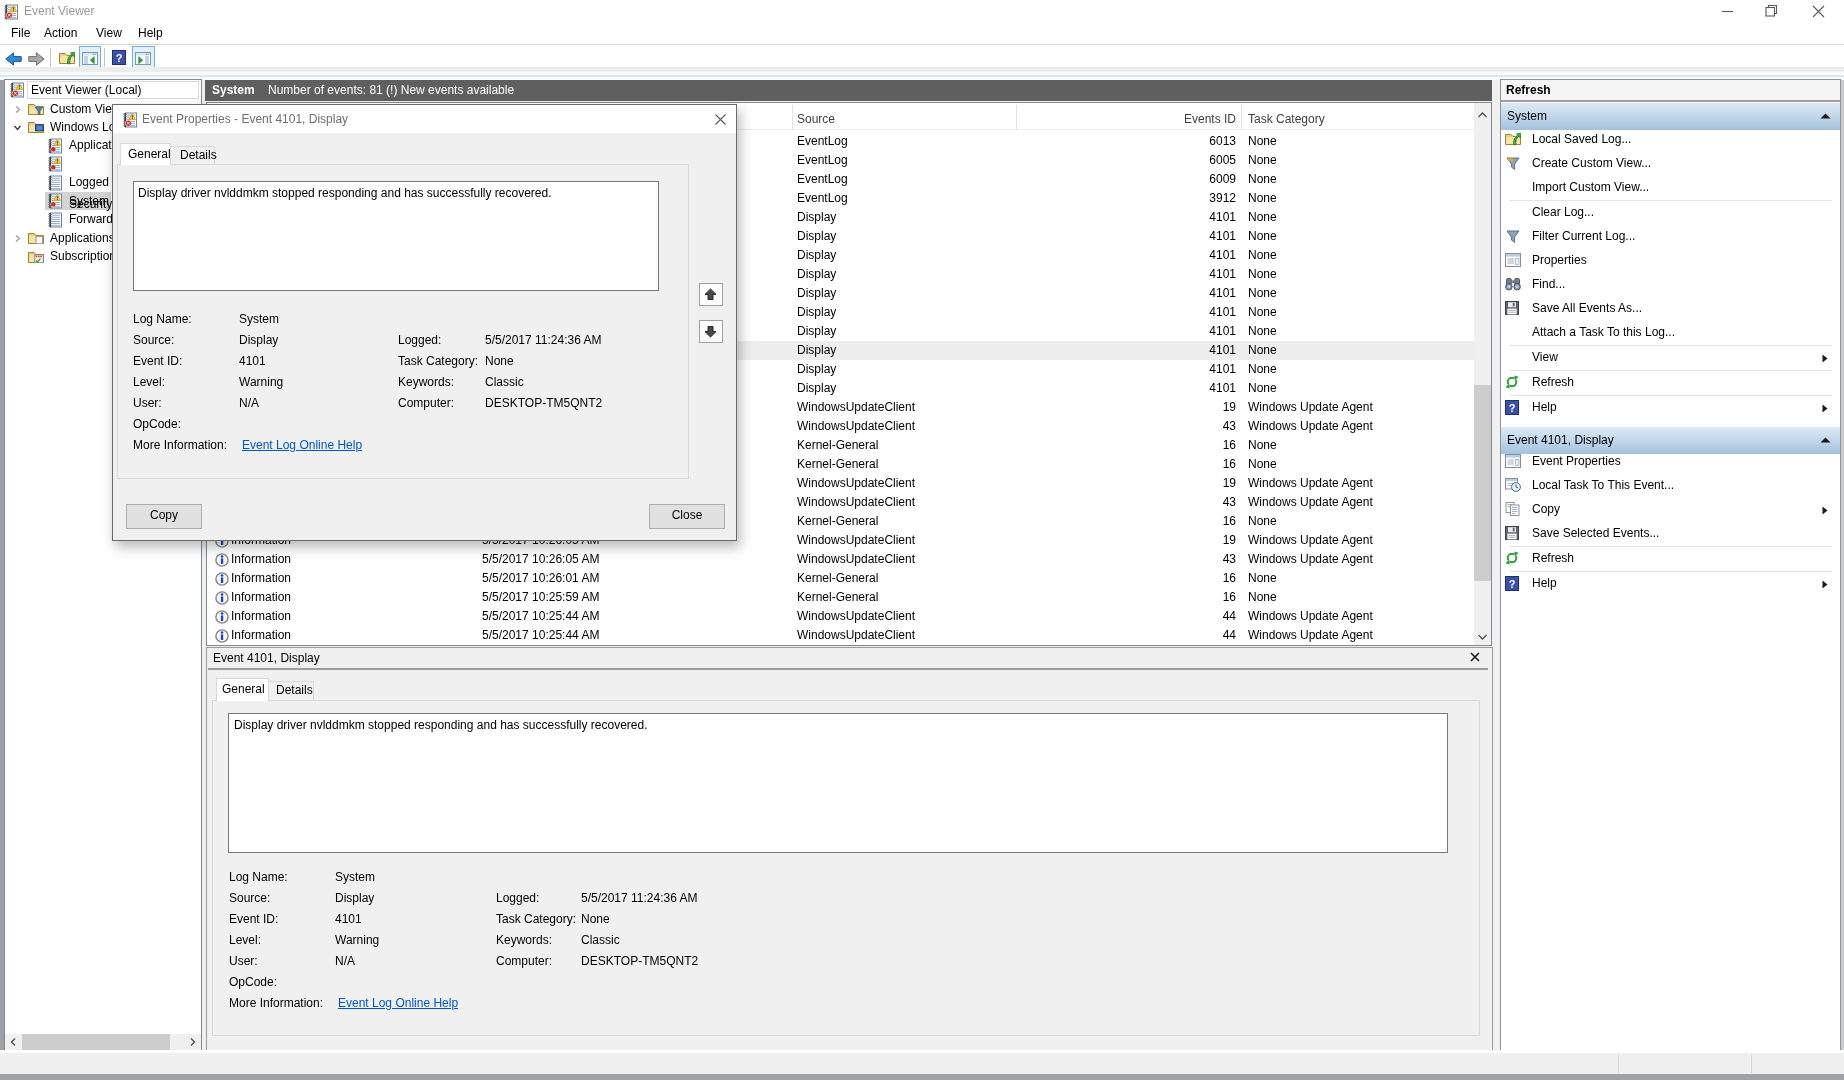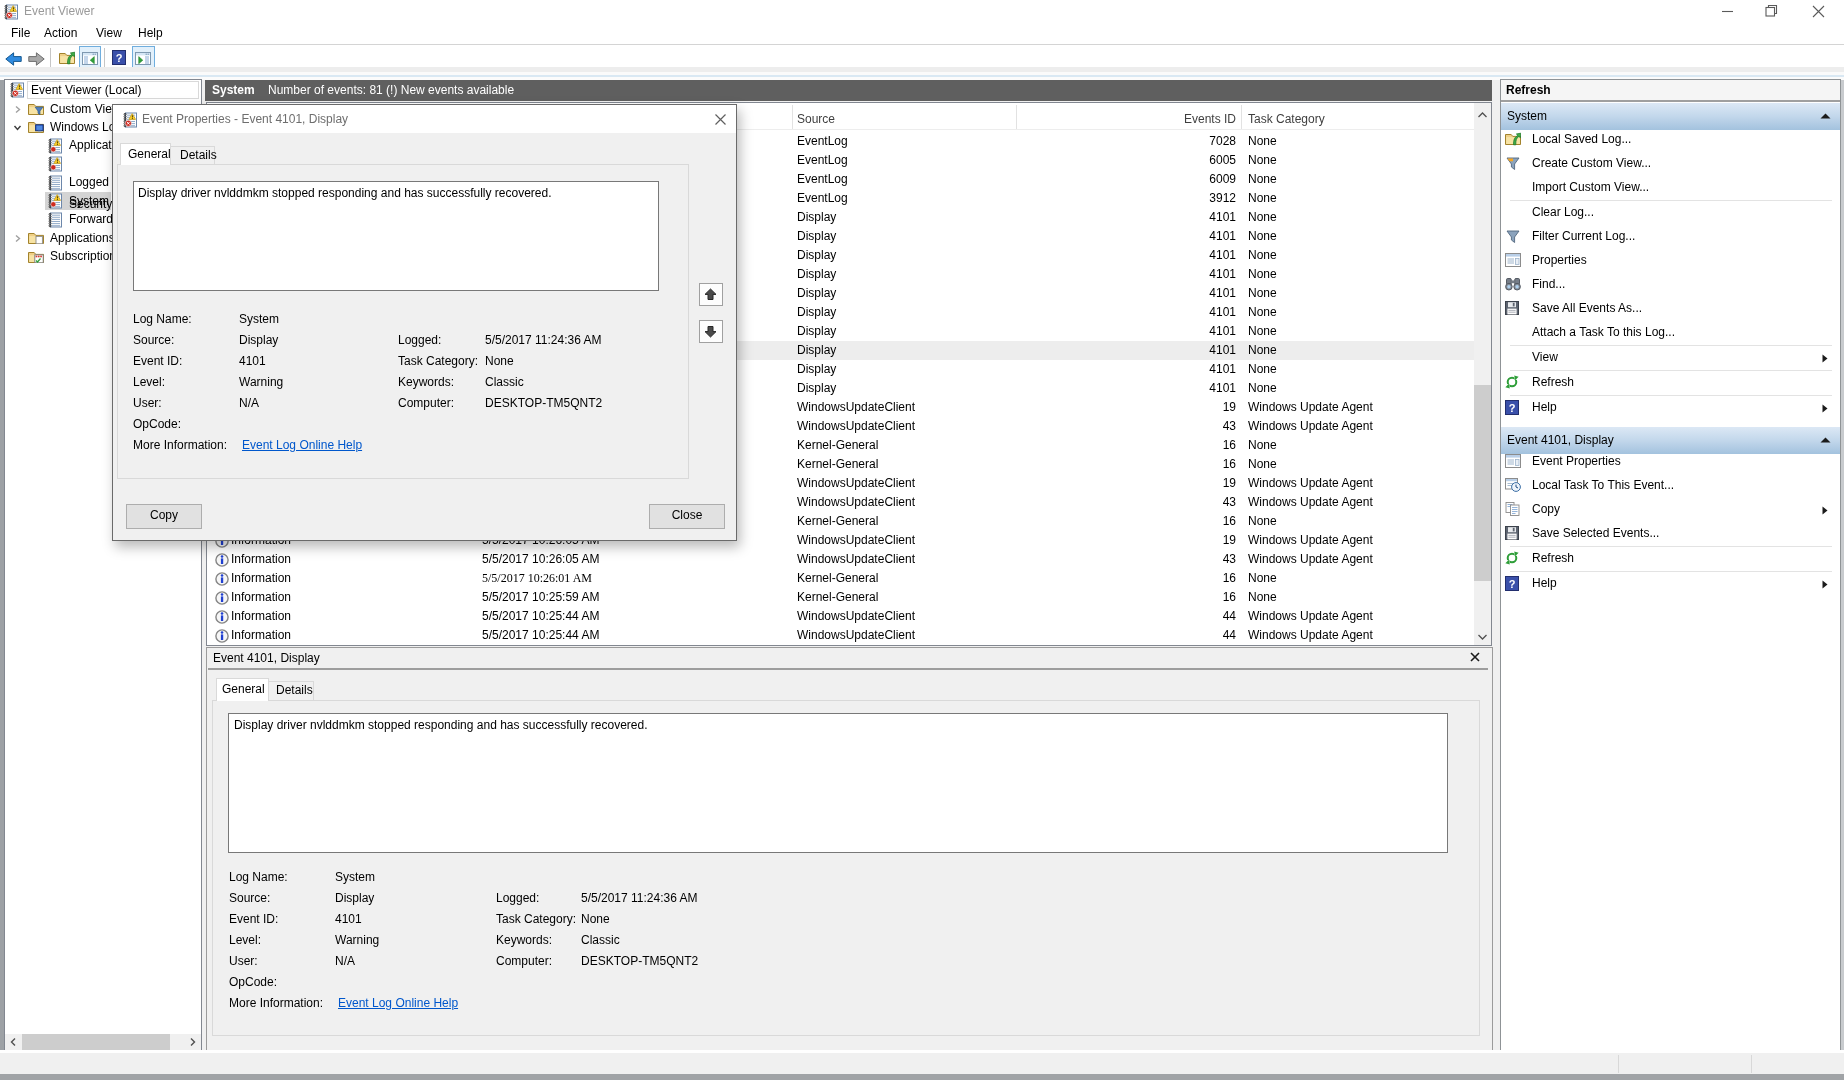--- a/index.html
+++ b/index.html
@@ -273,21 +273,21 @@
 <div class="a" style="left:207px;top:130px;width:1284px;height:515px;overflow:hidden;">
 <div class="a" style="left:0;top:2.2px;width:1267px;height:19px;">
 <svg class="a" style="left:8px;top:2.5px;" width="14" height="14" viewBox="0 0 14 14">
         <circle cx="7" cy="7" r="6.1" fill="#f6f6f6" stroke="#858585" stroke-width="1.4"></circle>
         <rect x="5.9" y="5.4" width="2.3" height="5.6" fill="#1f3fd0"></rect>
         <circle cx="7.05" cy="3.5" r="1.3" fill="#1f3fd0"></circle>
       </svg>
 <div class="t" style="left:24px;top:0;">Information</div>
 <div class="t" style="left:275px;top:0;">5/5/2017 10:43:27 AM</div>
 <div class="t" style="left:590px;top:0;">EventLog</div>
-<div class="t" style="left:949px;top:0;width:80px;text-align:right;">7028</div>
+<div class="t" style="left:949px;top:0;width:80px;text-align:right;">6013</div>
 <div class="t" style="left:1041px;top:0;">None</div>
 </div>
 <div class="a" style="left:0;top:21.2px;width:1267px;height:19px;">
 <svg class="a" style="left:8px;top:2.5px;" width="14" height="14" viewBox="0 0 14 14">
         <circle cx="7" cy="7" r="6.1" fill="#f6f6f6" stroke="#858585" stroke-width="1.4"></circle>
         <rect x="5.9" y="5.4" width="2.3" height="5.6" fill="#1f3fd0"></rect>
         <circle cx="7.05" cy="3.5" r="1.3" fill="#1f3fd0"></circle>
       </svg>
 <div class="t" style="left:24px;top:0;">Information</div>
 <div class="t" style="left:275px;top:0;">5/5/2017 10:43:25 AM</div>
@@ -547,21 +547,21 @@
 <div class="t" style="left:949px;top:0;width:80px;text-align:right;">43</div>
 <div class="t" style="left:1041px;top:0;">Windows Update Agent</div>
 </div>
 <div class="a" style="left:0;top:439.2px;width:1267px;height:19px;">
 <svg class="a" style="left:8px;top:2.5px;" width="14" height="14" viewBox="0 0 14 14">
         <circle cx="7" cy="7" r="6.1" fill="#f6f6f6" stroke="#858585" stroke-width="1.4"></circle>
         <rect x="5.9" y="5.4" width="2.3" height="5.6" fill="#1f3fd0"></rect>
         <circle cx="7.05" cy="3.5" r="1.3" fill="#1f3fd0"></circle>
       </svg>
 <div class="t" style="left:24px;top:0;">Information</div>
-<div class="t" style="left:275px;top:0;font-family:Liberation Serif, serif;">5/5/2017 10:26:01 AM</div>
+<div class="t" style="left:275px;top:0;">5/5/2017 10:26:01 AM</div>
 <div class="t" style="left:590px;top:0;">Kernel-General</div>
 <div class="t" style="left:949px;top:0;width:80px;text-align:right;">16</div>
 <div class="t" style="left:1041px;top:0;">None</div>
 </div>
 <div class="a" style="left:0;top:458.2px;width:1267px;height:19px;">
 <svg class="a" style="left:8px;top:2.5px;" width="14" height="14" viewBox="0 0 14 14">
         <circle cx="7" cy="7" r="6.1" fill="#f6f6f6" stroke="#858585" stroke-width="1.4"></circle>
         <rect x="5.9" y="5.4" width="2.3" height="5.6" fill="#1f3fd0"></rect>
         <circle cx="7.05" cy="3.5" r="1.3" fill="#1f3fd0"></circle>
       </svg>

